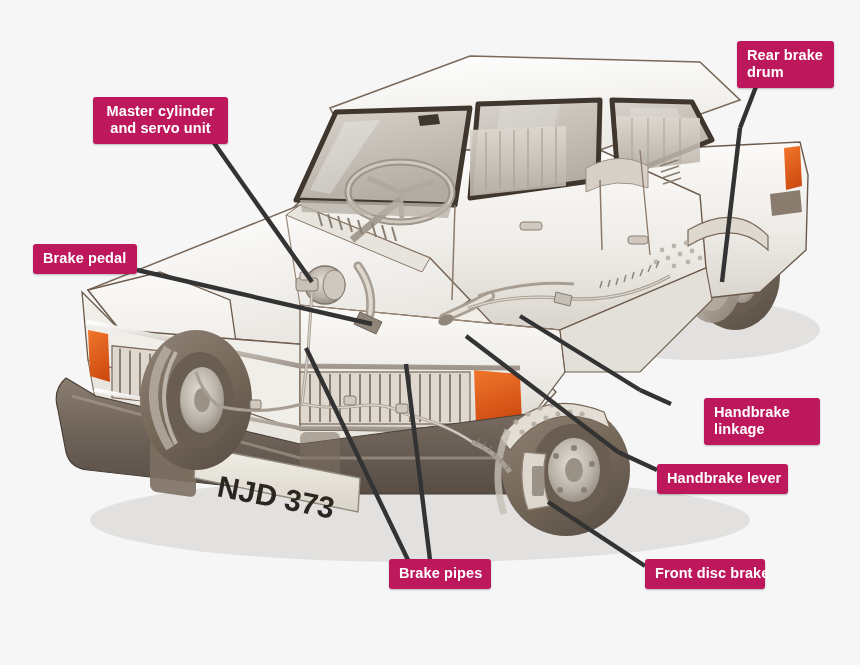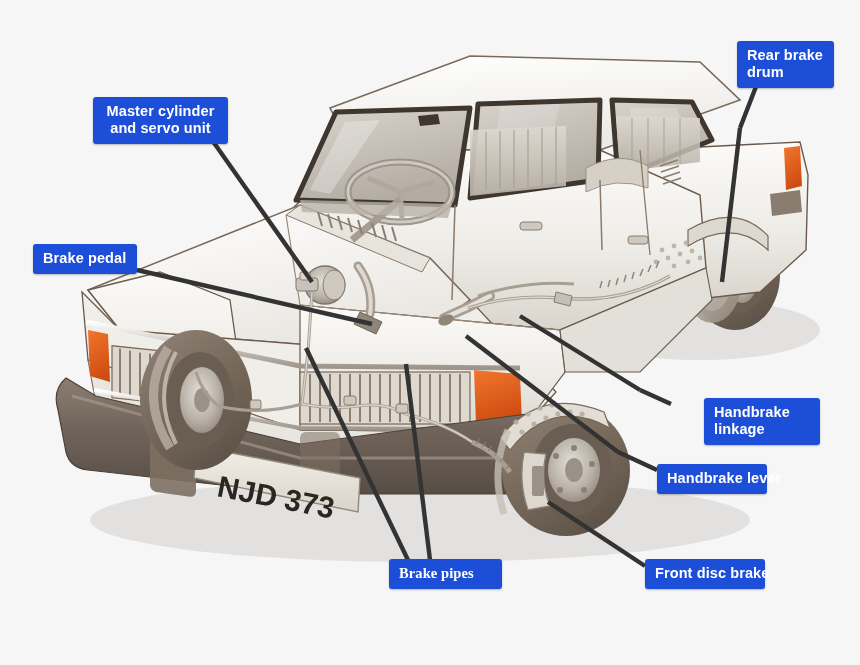--- a/index.html
+++ b/index.html
@@ -13,43 +13,43 @@
   }
   #stage{
     position:absolute;left:0;top:0;width:860px;height:665px;
     background:#f6f6f6;
   }
   #art{position:absolute;left:0;top:0;width:860px;height:665px;}
   #callouts{position:absolute;left:0;top:0;width:860px;height:665px;}
 
   .label{
     position:absolute;
-    background:#1d4ed8;
+    background:#be185d;
     color:#ffffff;
     font-family:"Liberation Sans", sans-serif;
     font-size:14.5px;
     font-weight:bold;
     line-height:17px;
     letter-spacing:0.1px;
     padding:6px 10px 7px 10px;
     border-radius:3px;
     white-space:pre;
     box-shadow:0 1px 2px rgba(0,0,0,0.25);
     box-sizing:border-box;
   }
   .label.center{text-align:center;}
   .label.left{text-align:left;}
 
   
   #lbl-master-cylinder{left:93px;  top:97px;  width:135px;}
   #lbl-rear-brake-drum{left:737px; top:41px;  width:97px;}
   #lbl-brake-pedal{    left:33px;  top:244px; width:104px;}
   #lbl-handbrake-linkage{left:671px;top:398px;width:116px;margin-left:33px;}
-  #lbl-handbrake-lever{ left:657px; top:464px; width:110px;}
-  #lbl-brake-pipes{     left:389px; top:559px; width:113px;font-family:Liberation Serif, serif;}
+  #lbl-handbrake-lever{ left:657px; top:464px; width:131px;}
+  #lbl-brake-pipes{     left:389px; top:559px; width:102px;}
   #lbl-front-disc-brake{left:645px; top:559px; width:120px;}
 </style>
 </head>
 <body>
 
 <div id="stage">
 
   <svg id="art" viewBox="0 0 860 665">
     <defs>
       <linearGradient id="bodyTop" x1="0" y1="0" x2="0.3" y2="1">

